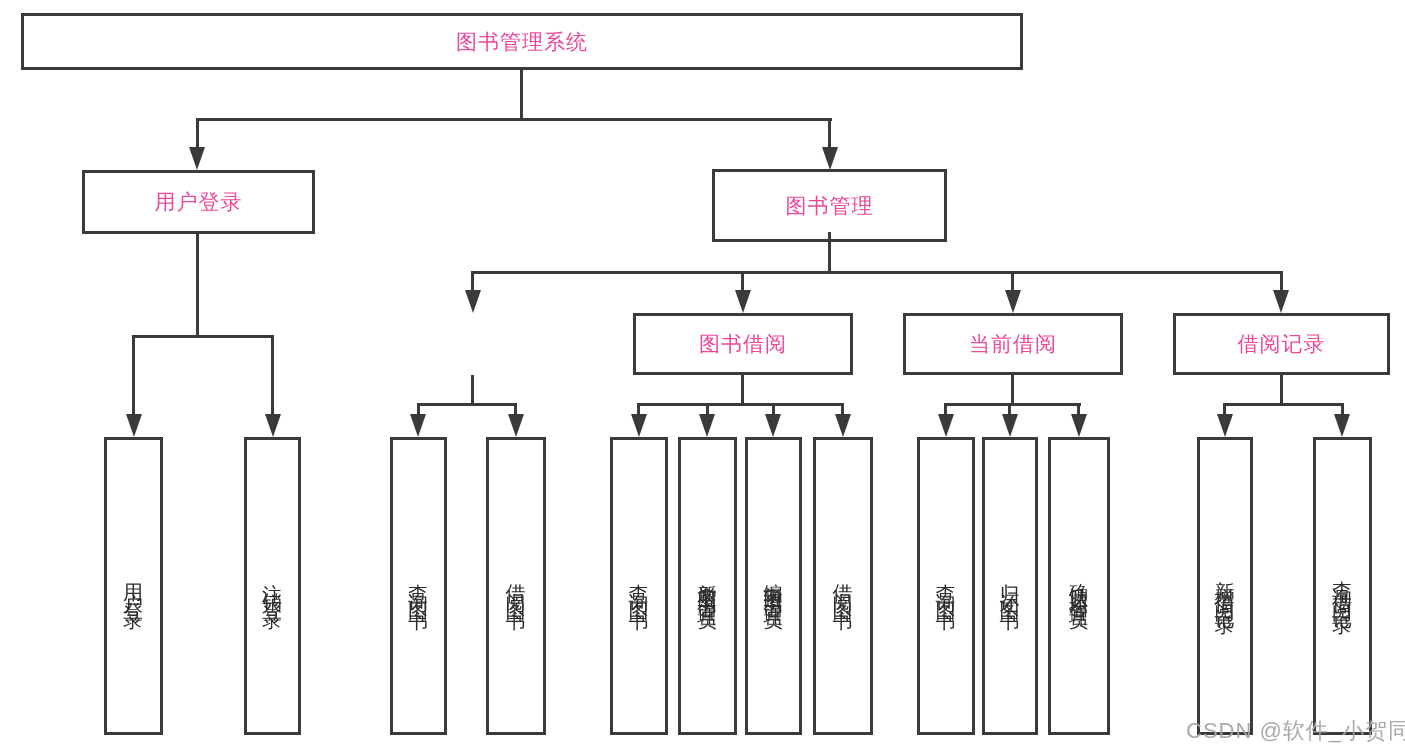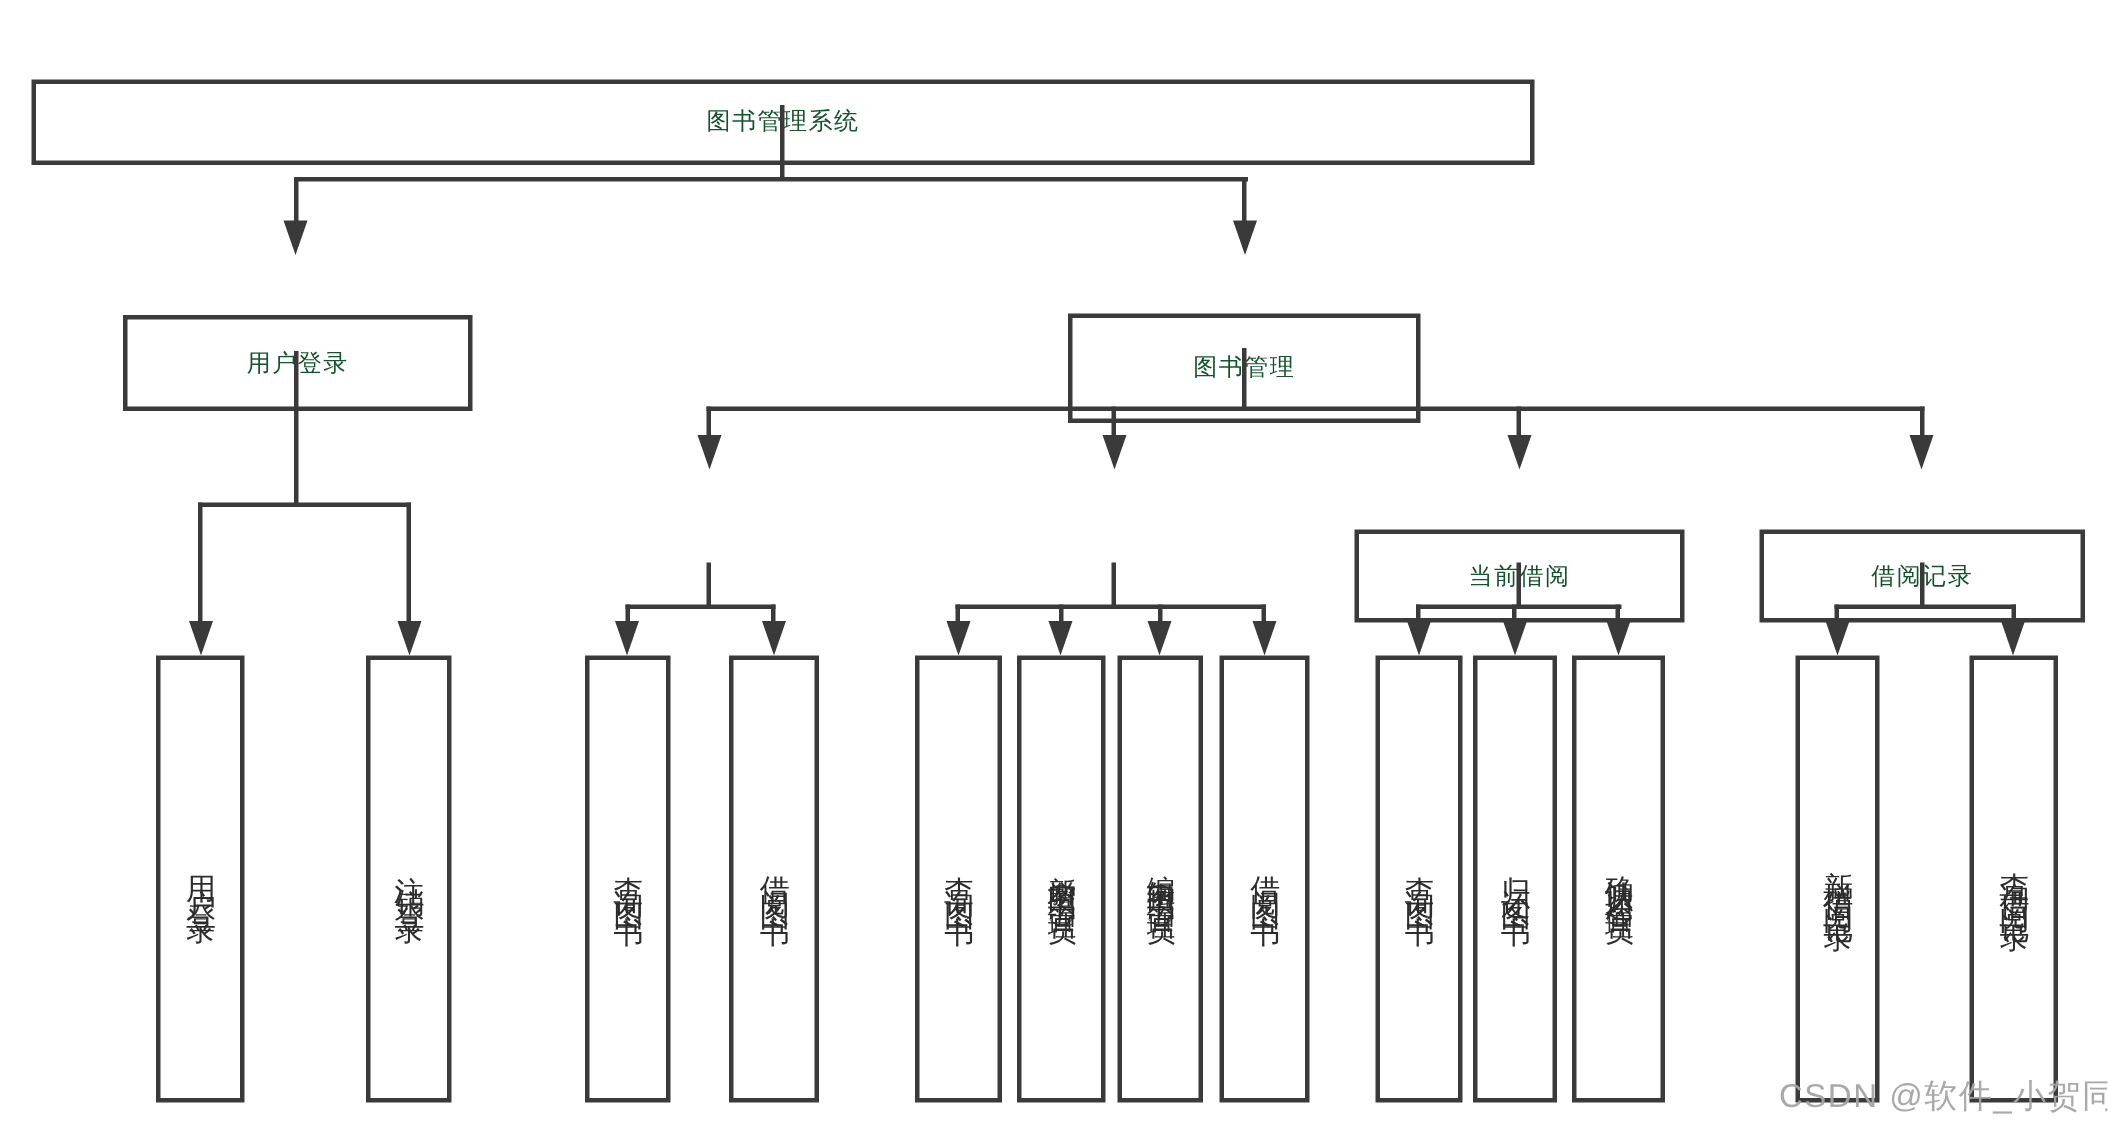--- a/index.html
+++ b/index.html
@@ -16,24 +16,23 @@
     background: #ffffff;
     overflow: hidden;
   }
   .node {
     position: absolute;
     border: 3px solid #3a3a3a;
     background: #ffffff;
     display: flex;
     align-items: center;
     justify-content: center;
-    color: #14532d;
-    font-size: 16px;
+    color: #ec4899;
+    font-size: 21px;
     letter-spacing: 1px;
-    margin-top: 40px;
   }
   .leaf {
     position: absolute;
     top: 437px;
     height: 298px;
     border: 3px solid #3a3a3a;
     background: #ffffff;
     display: flex;
     align-items: center;
     justify-content: center;
@@ -117,20 +116,23 @@
     <div class="vl" style="left:471px; top:271px; height:22px;"></div>
     <div class="arrow" style="left:465px; top:290px;"></div>
     <div class="vl" style="left:741px; top:271px; height:22px;"></div>
     <div class="arrow" style="left:735px; top:290px;"></div>
     <div class="vl" style="left:1011px; top:271px; height:22px;"></div>
     <div class="arrow" style="left:1005px; top:290px;"></div>
     <div class="vl" style="left:1280px; top:271px; height:22px;"></div>
     <div class="arrow" style="left:1273px; top:290px;"></div>
   </div>
 
+  <div class="node" style="left:633px; top:313px; width:220px; height:62px;">
+    <span>图书借阅</span>
+  </div>
   <div class="node" style="left:903px; top:313px; width:220px; height:62px;text-align:center;">
     <span>当前借阅</span>
   </div>
   <div class="node" style="left:1173px; top:313px; width:217px; height:62px;text-align:center;">
     <span>借阅记录</span>
   </div>
 
   <div>
     <div class="vl" style="left:471px; top:375px; height:30px;"></div>
     <div class="hl" style="left:417px; top:403px; width:100px;"></div>

